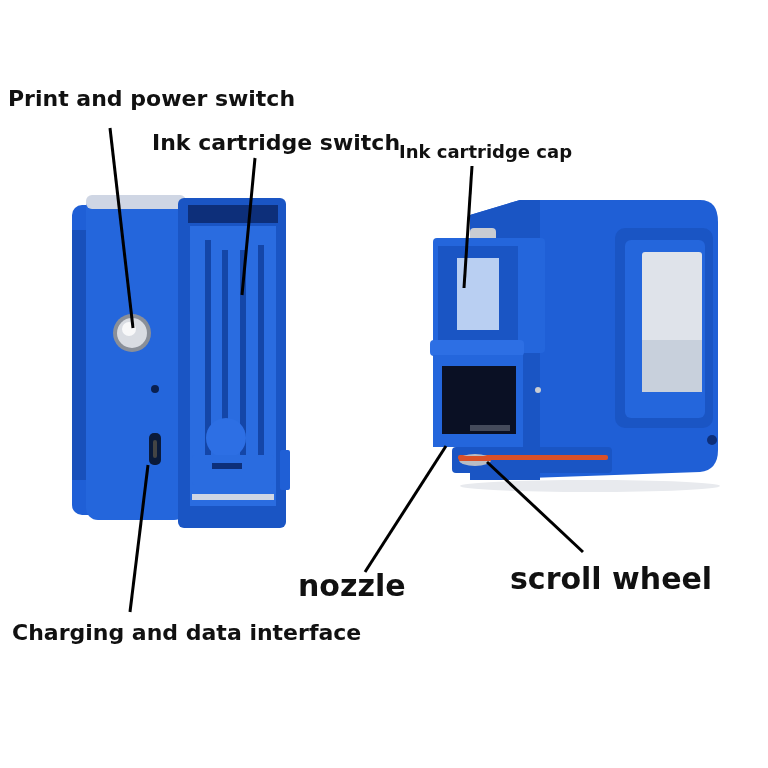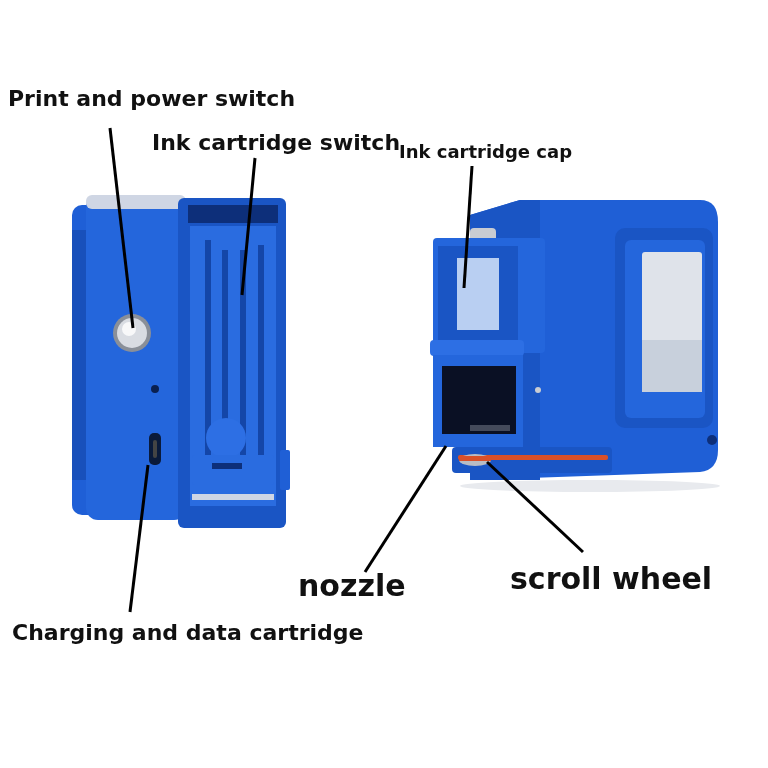--- a/index.html
+++ b/index.html
@@ -97,13 +97,13 @@
     <line x1="446" y1="446" x2="365" y2="572"></line>
     <line x1="487" y1="462" x2="583" y2="552"></line>
   </g>
 </svg>
 
 <div class="label l-sm" style="left:8px;top:86px;">Print and power switch</div>
 <div class="label l-sm" style="left:152px;top:130px;">Ink cartridge switch</div>
 <div class="label l-md" style="left:383px;top:141px;">Ink cartridge cap</div>
 <div class="label l-lg" style="left:298px;top:568px;">nozzle</div>
 <div class="label l-lg" style="left:498px;top:561px;margin-left:12px;">scroll wheel</div>
-<div class="label l-sm" style="left:12px;top:620px;">Charging and data cartridge</div>
+<div class="label l-sm" style="left:12px;top:620px;">Charging and data interface</div>
 
 </body></html>

